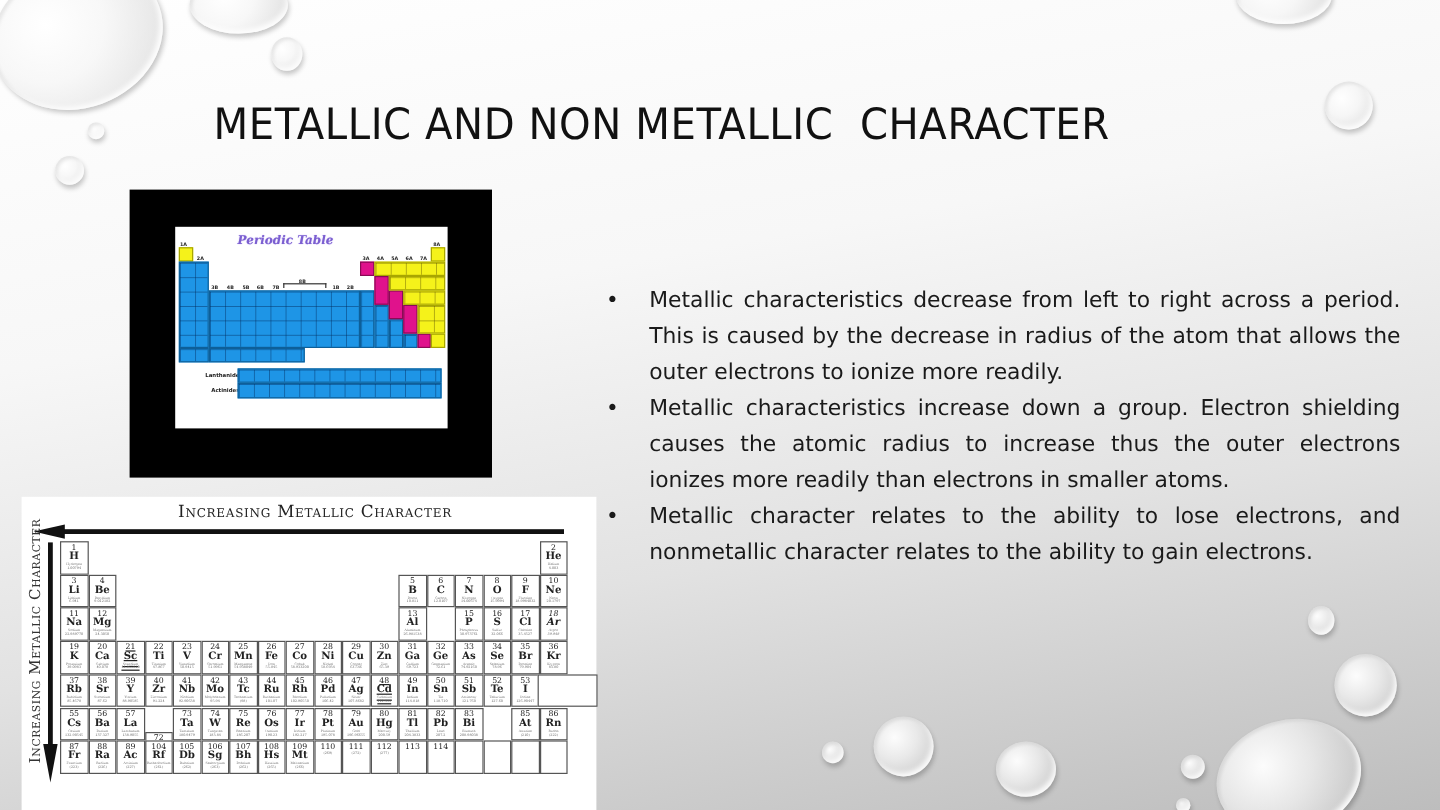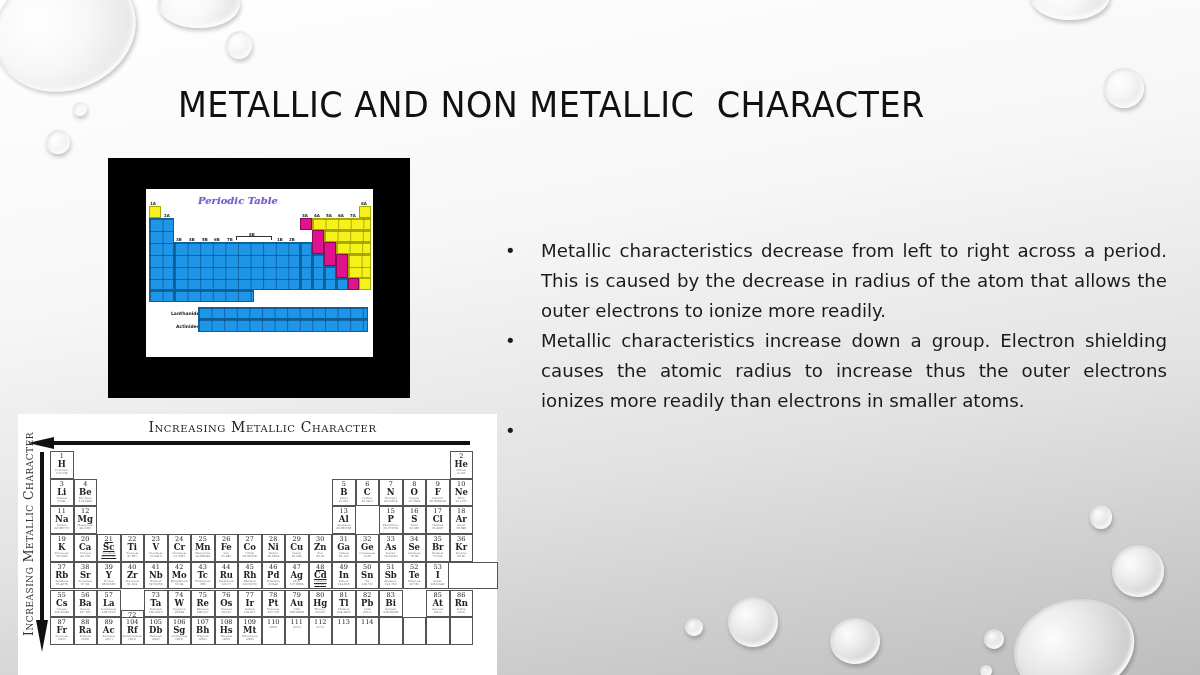--- a/index.html
+++ b/index.html
@@ -287,21 +287,21 @@
         <span class="sym">S</span>
         <span class="nm">Sulfur</span>
         <span class="ms">32.066</span>
       </div>
       <div class="cell" style="left: 408px; top: 92.4px;">
         <span class="num">17</span>
         <span class="sym">Cl</span>
         <span class="nm">Chlorine</span>
         <span class="ms">35.4527</span>
       </div>
-      <div class="cell" style="left: 431.5px; top: 92.4px;">
+      <div class="cell" style="left: 431.5px; top: 92.4px; font-style: italic;">
         <span class="num">18</span>
         <span class="sym">Ar</span>
         <span class="nm">Argon</span>
         <span class="ms">39.948</span>
       </div>
       <div class="cell" style="left: 32px; top: 120.1px;">
         <span class="num">19</span>
         <span class="sym">K</span>
         <span class="nm">Potassium</span>
         <span class="ms">39.0983</span>
@@ -731,14 +731,14 @@
         <span class="sym"></span>
         <span class="nm"></span>
         <span class="ms"></span>
       </div>
     </div>
 </div>
 
 <ul class="bullets">
   <li><span class="dot">•</span><span>Metallic characteristics decrease from left to right across a period. This is caused by the decrease in radius of the atom that allows the outer electrons to ionize more readily.</span></li>
   <li><span class="dot">•</span><span>Metallic characteristics increase down a group. Electron shielding causes the atomic radius to increase thus the outer electrons ionizes more readily than electrons in smaller atoms.</span></li>
-  <li><span class="dot">•</span></li>
+  <li><span class="dot">•</span><span>Metallic character relates to the ability to lose electrons, and nonmetallic character relates to the ability to gain electrons.</span></li>
 </ul>
 
 </body></html>

